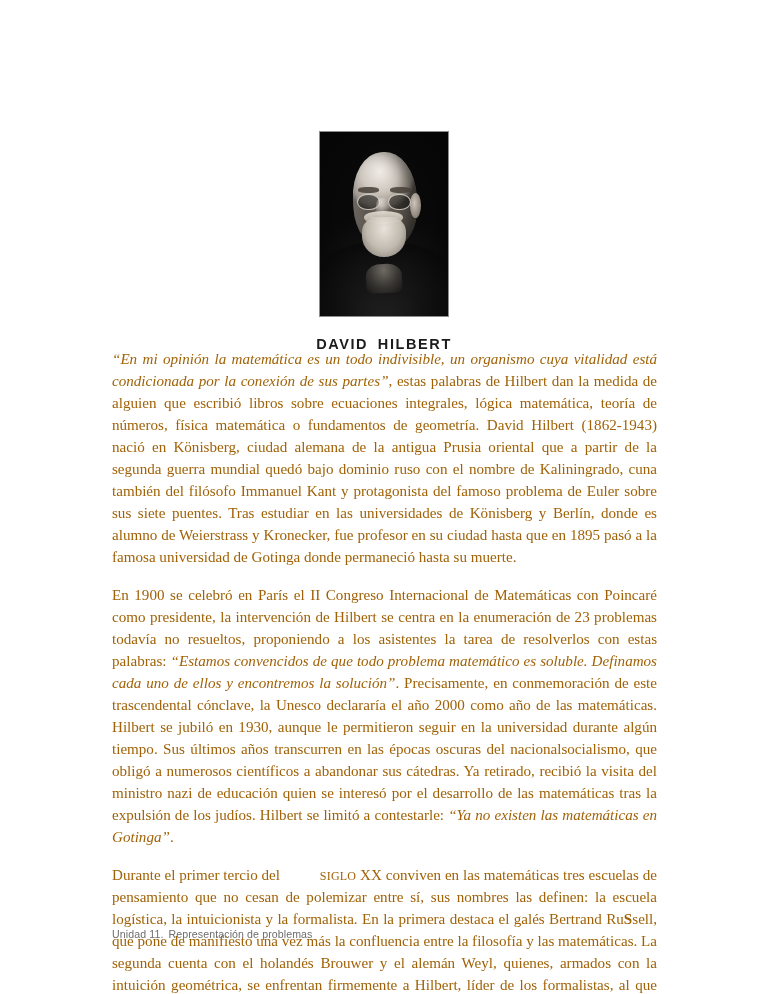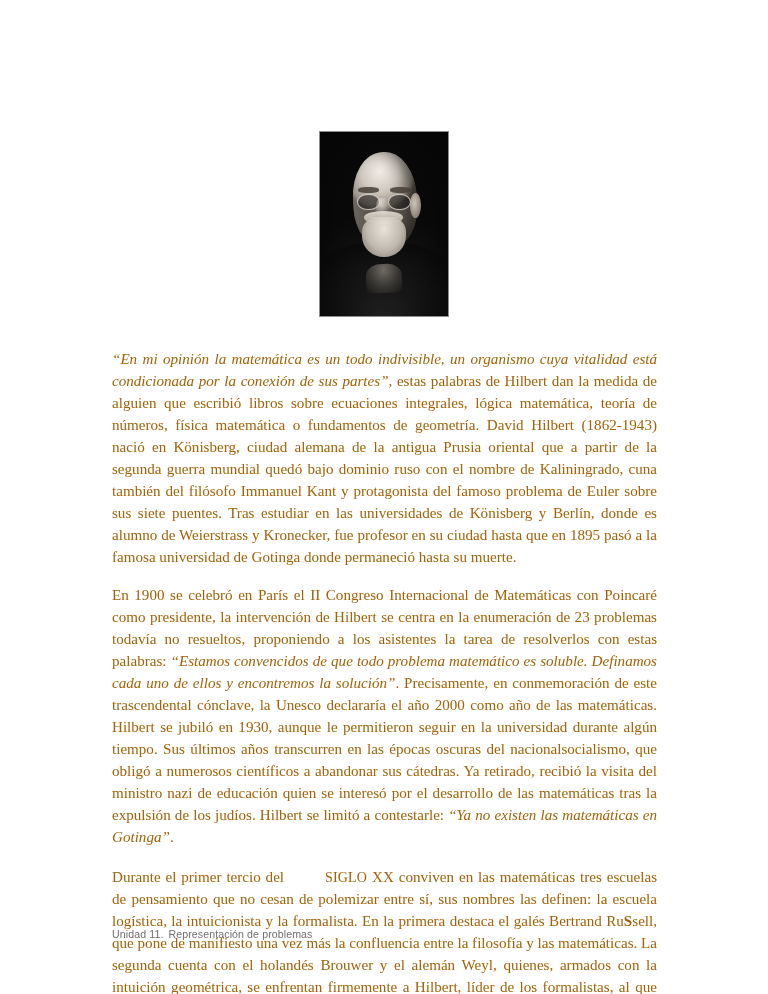--- a/index.html
+++ b/index.html
@@ -204,21 +204,21 @@
     margin: 0 0 16px 0;
     font-size: 15.1px;
     line-height: 22px;
     text-align: justify;
     text-justify: inter-word;
     color: #a16207;
     hyphens: manual;
   }
   .body-copy p:last-child { margin-bottom: 0; }
   .q { font-style: italic; }
-  .smallcaps { font-variant: small-caps; font-size: 20px; letter-spacing: .2px; margin-left: 36px; }
+  .smallcaps { font-variant: small-caps; font-size: 17px; letter-spacing: .2px; margin-left: 36px; }
   .rs-cap { font-weight: 600; }
 
   
   .footer {
     position: absolute;
     left: 112px;
     top: 928px;
     width: 545px;
     font-family: "Liberation Sans", "DejaVu Sans", sans-serif;
     font-size: 10.6px;
@@ -245,20 +245,21 @@
         <div class="lens left"></div>
         <div class="lens right"></div>
       </div>
       <div class="bridge"></div>
       <div class="nose"></div>
       <div class="moustache"></div>
       <div class="beard"></div>
       <div class="collar"></div>
       <div class="vignette"></div>
     </div>
+    <div class="portrait-name">DAVID HILBERT</div>
   </div>
 
   <div class="body-copy">
     <p><span class="q">“En mi opinión la matemática es un todo indivisible, un organismo cuya vitalidad está condicionada por la conexión de sus partes”</span><span>, estas palabras de Hilbert dan la medida de alguien que escribió libros sobre ecuaciones integrales, lógica matemática, teoría de números, física matemática o fundamentos de geometría. David Hilbert (1862-1943) nació en Könisberg, ciudad alemana de la antigua Prusia oriental que a partir de la segunda guerra mundial quedó bajo dominio ruso con el nombre de Kaliningrado, cuna también del filósofo Immanuel  Kant y protagonista del famoso problema de Euler sobre sus siete puentes. Tras estudiar en las universidades de Könisberg y Berlín, donde es alumno de Weierstrass y Kronecker, fue profesor en su ciudad hasta que en 1895 pasó a la famosa universidad de Gotinga donde permaneció hasta su muerte.</span></p>
     <p><span>En 1900 se celebró en París el II Congreso Internacional de Matemáticas con Poincaré como presidente, la intervención de Hilbert se centra en la enumeración de 23 problemas todavía no resueltos, proponiendo a los asistentes la tarea de resolverlos con estas palabras: </span><span class="q">“Estamos convencidos de que todo problema matemático es soluble. Definamos cada uno de ellos y encontremos la solución”</span><span>. Precisamente, en conmemoración de este trascendental cónclave, la Unesco declararía el año 2000 como año de las matemáticas. Hilbert se jubiló en 1930, aunque le permitieron seguir en la universidad durante algún tiempo. Sus últimos años transcurren en las épocas oscuras del nacionalsocialismo, que obligó a numerosos científicos a abandonar sus cátedras. Ya retirado, recibió la visita del ministro nazi de educación quien se interesó por el desarrollo de las matemáticas tras la expulsión de los judíos. Hilbert se limitó a contestarle: </span><span class="q">“Ya no existen las matemáticas en Gotinga”</span><span>.</span></p>
     <p><span>Durante el primer tercio del </span><span class="smallcaps">siglo</span><span> XX conviven en las matemáticas tres escuelas de pensamiento que no cesan de polemizar entre sí, sus nombres las definen: la escuela logística, la intuicionista y la formalista. En la primera destaca el galés Bertrand Ru</span><span class="rs-cap">S</span><span>sell, que pone de manifiesto una vez más la confluencia entre la filosofía y las matemáticas. La segunda cuenta con el holandés Brouwer y el alemán Weyl, quienes, armados con la intuición geométrica, se enfrentan firmemente a Hilbert, líder de los formalistas, al que acusan de crear su matemática como </span></p>
   </div>
 
   <div class="footer">
     <span class="unit">Unidad 11.</span><span>Representación de problemas</span>

